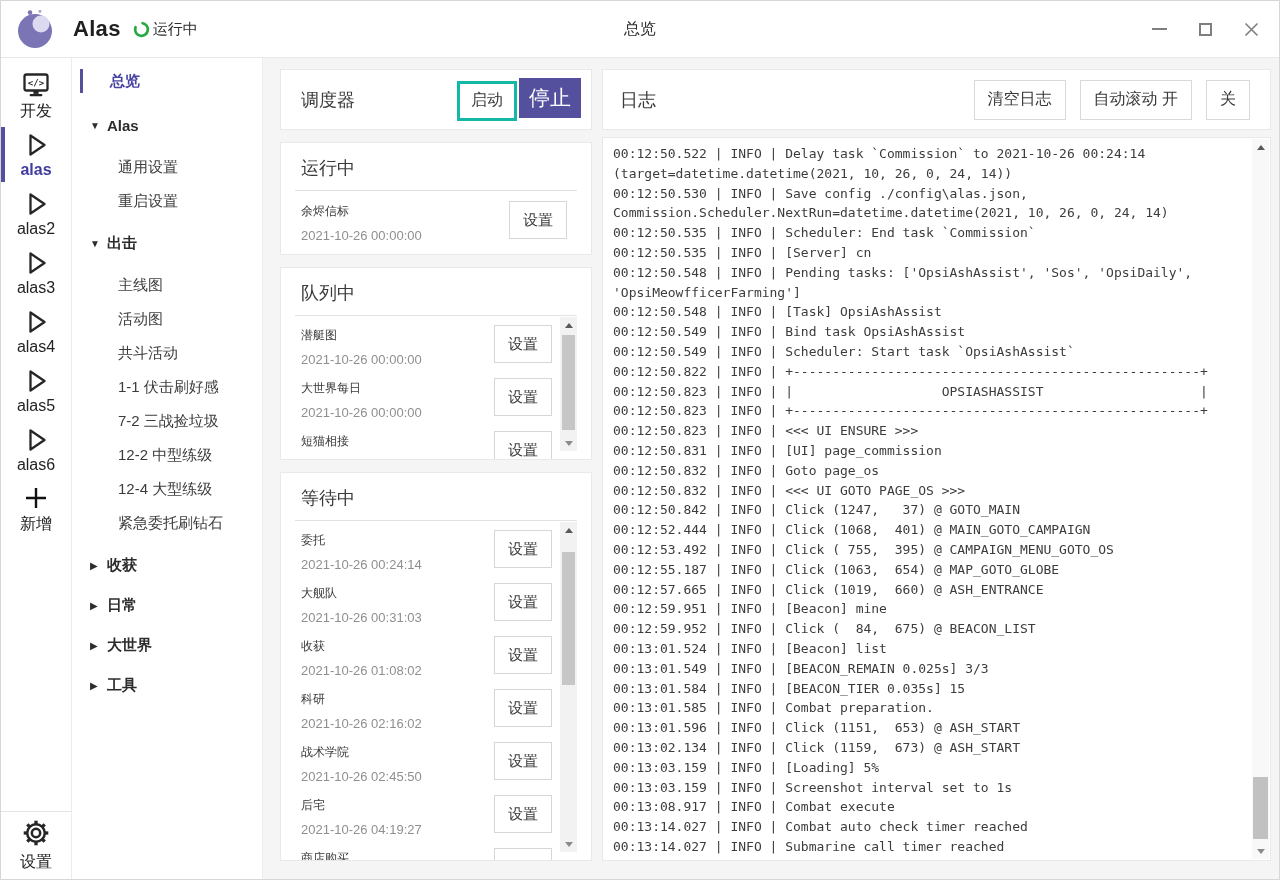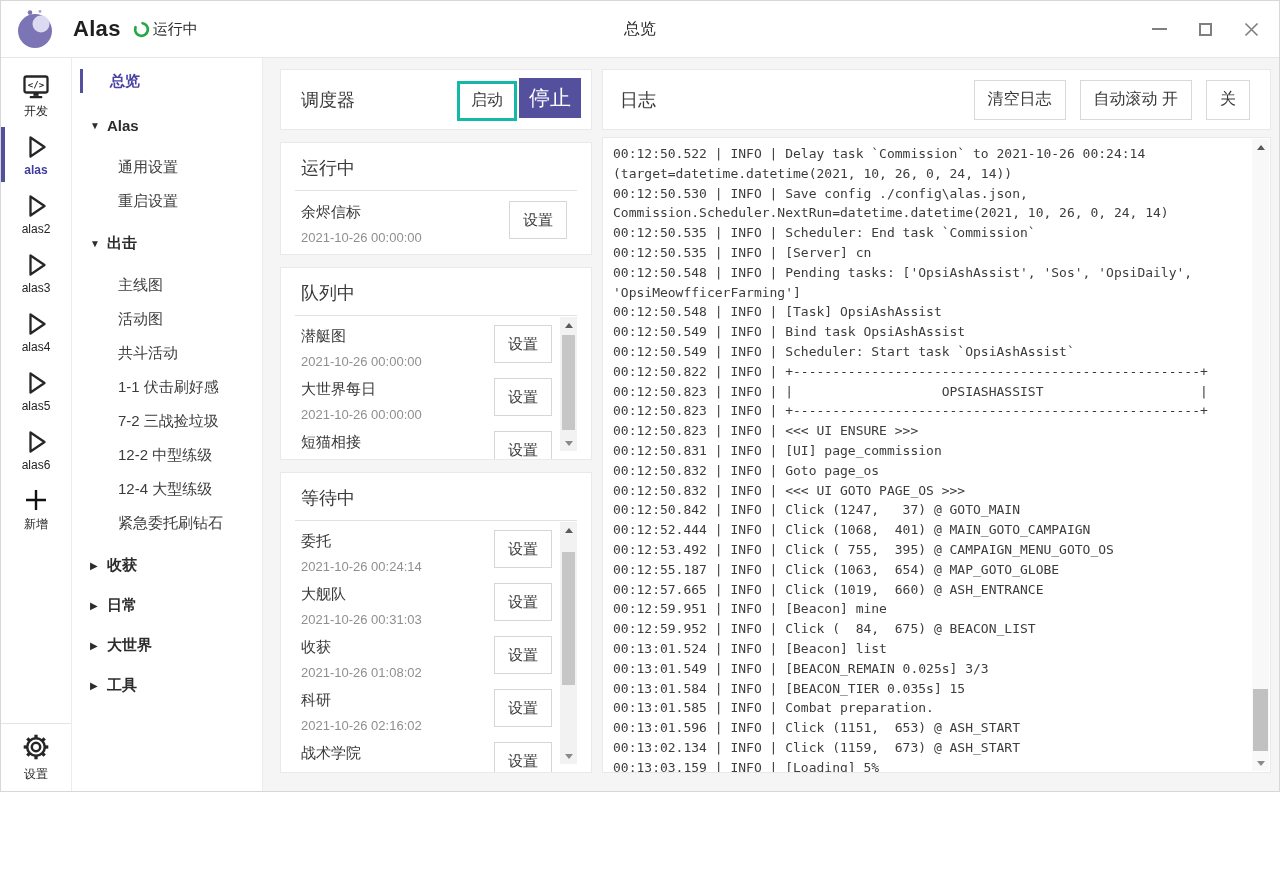--- a/index.html
+++ b/index.html
@@ -1,18 +1,18 @@
 <!DOCTYPE html>
 <html><head>
 <meta charset="utf-8">
 <style>
   * { margin:0; padding:0; box-sizing:border-box; }
   html,body { background:#fff; }
   body { font-family:"Liberation Sans","DejaVu Sans",sans-serif; }
-  .window { width:1280px; height:792px; border:1px solid #d7d7d7; background:#fff;
+  .window { width:1280px; height:880px; border:1px solid #d7d7d7; background:#fff;
             display:flex; flex-direction:column; overflow:hidden; position:relative; }
 
   
   .titlebar { height:57px; min-height:57px; border-bottom:1px solid #e7e7e7;
               display:flex; align-items:center; padding:0 20px 0 14px; position:relative; background:#fff; }
   .tb-left { display:flex; align-items:center; z-index:2; }
   .logo { width:40px; height:40px; margin-right:18px; }
   .app-name { font-size:22px; font-weight:bold; color:#1f1f1f; letter-spacing:.3px; }
   .status { display:flex; align-items:center; margin-left:12px; }
   .status-text { font-size:15px; color:#2d2d2d; margin-left:3px; }
@@ -29,21 +29,21 @@
   .iconbar { width:71px; min-width:71px; border-right:1px solid #ececec; background:#fff;
              position:relative; padding-top:8px; }
   .ico-item { height:59px; display:flex; flex-direction:column; align-items:center; justify-content:center;
               position:relative; cursor:pointer; }
   .ico-item .ind { position:absolute; left:0; top:2px; bottom:2px; width:4px; background:transparent; }
   .ico-item.active .ind { background:#54509d; }
   .ico-glyph { display:none; height:30px; }
   .ico-item.dev .monitor { display:block; }
   .ico-item.playi .play { display:block; }
   .ico-item.plusi .plus { display:block; }
-  .ico-label { font-size:12px; color:#232323; margin-top:1px;text-align:center; }
+  .ico-label { font-size:16px; color:#232323; margin-top:1px;text-align:center; }
   .ico-item.active .ico-label { color:#403b9f; font-weight:bold; }
   .ico-settings { position:absolute; left:0; right:0; bottom:0; height:68px; border-top:1px solid #e4e4e4;
                   display:flex; flex-direction:column; align-items:center; justify-content:center; cursor:pointer; }
   .ico-settings .ico-label { margin-top:0; }
 
   
   .menubar { width:191px; min-width:191px; border-right:1px solid #ececec; background:#fff;
              padding-top:10px; overflow:hidden; }
   .menu-row { display:flex; align-items:center; cursor:pointer; position:relative; }
   .menu-row.sel { height:26px; margin:0 0 16px 0; padding-left:24px; }
@@ -64,21 +64,21 @@
                 padding:0 10px 0 20px; }
   .card-title { font-size:18px; color:#3a3a3a; }
   .btn { font-family:inherit; background:#fff; border:3px solid #14b8a6; color:#3a3a3a; cursor:pointer; }
   .btn.start { width:60px; height:40px; font-size:16px; }
   .btn.stop  { width:62px; height:40px; font-size:21px; background:#54509d; border-color:#54509d; color:#fff; margin-left:2px; }
 
   .card-header { margin:0 14px; padding:13px 6px 10px; font-size:18px; color:#3a3a3a; border-bottom:1px solid #e2e2e2; }
   .run-card { height:113px; min-height:113px; overflow:hidden; }
   .task-row { display:flex; }
   .task-info { flex:1; min-width:0; }
-  .task-name { font-size:15px; color:#393939; padding-top:3px; }
+  .task-name { font-size:12px; color:#393939; padding-top:3px; }
   .task-time { font-size:13px; color:#8f8f8f; margin-top:8px; }
   .setting-btn { width:58px; height:38px; font-size:15px; border:1px solid #d6d6d6; align-self:flex-start; margin-top:1px; }
   .run-card .task-row { padding:9px 24px 0 20px; }
 
   .queue-card { height:193px; min-height:193px; position:relative; overflow:hidden; }
   .wait-card { flex:1; position:relative; overflow:hidden; }
   .scroll-rows { position:absolute; top:47px; left:0; right:0; bottom:0; overflow:hidden; padding:9px 39px 0 20px; }
   .scroll-rows .task-row { margin-bottom:3px; min-height:50px; }
 
   
@@ -466,20 +466,24 @@
 
                 <div class="task-row">
                   <div class="task-info">
                     <div class="task-name">战术学院</div>
                     <div class="task-time">2021-10-26 02:45:50</div>
                   </div>
                   <button class="btn setting-btn">设置</button>
                 </div>
 
                 <div class="task-row">
+                  <div class="task-info">
+                    <div class="task-name">后宅</div>
+                    <div class="task-time">2021-10-26 04:19:27</div>
+                  </div>
                   <button class="btn setting-btn">设置</button>
                 </div>
 
                 <div class="task-row">
                   <div class="task-info">
                     <div class="task-name">商店购买</div>
                     <div class="task-time"></div>
                   </div>
                   <button class="btn setting-btn">设置</button>
                 </div>

